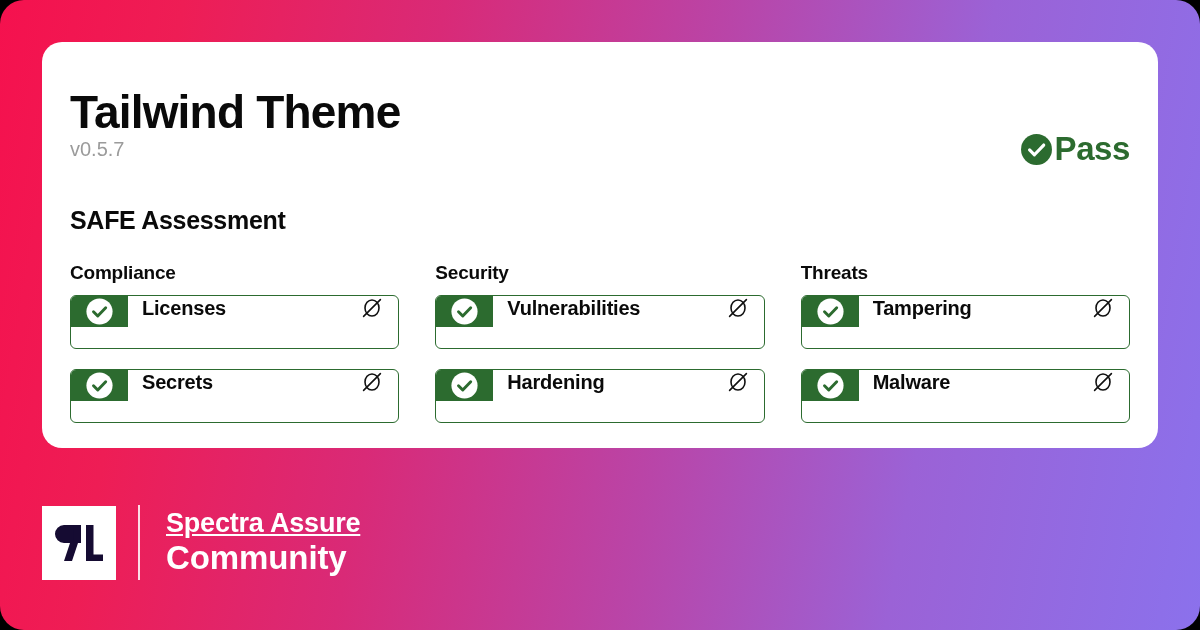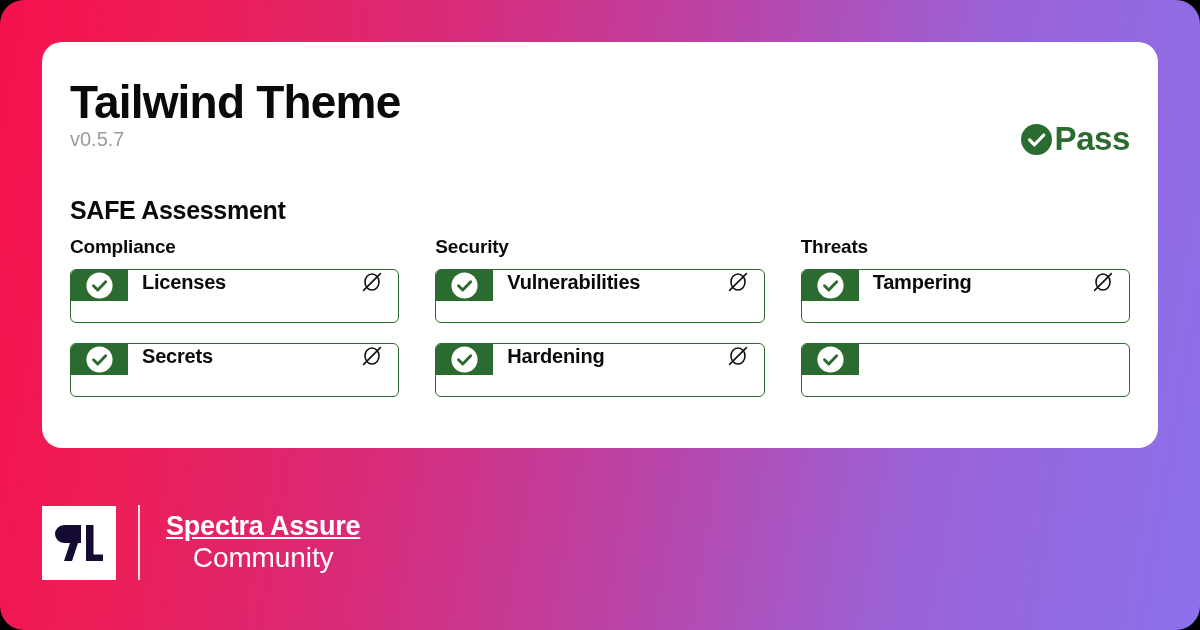--- a/index.html
+++ b/index.html
@@ -26,21 +26,21 @@
 
   
   #card {
     position: absolute;
     left: 42px;
     top: 42px;
     width: 1116px;
     height: 406px;
     background: #ffffff;
     border-radius: 20px;
-    padding: 36px 28px 0 28px;
+    padding: 46px 28px 0 28px;
   }
 
   .card-head {
     position: relative;
     height: 112px;
   }
 
   .title {
     font-size: 46px;
     font-weight: bold;
@@ -78,21 +78,21 @@
     font-weight: bold;
     color: #0a0a0a;
     letter-spacing: -0.3px;
     margin-top: 6px;
   }
 
   
   #columns {
     display: flex;
     gap: 36px;
-    margin-top: 11px;
+    margin-top: 27px;
   }
 
   .column { flex: 1 1 0; min-width: 0; }
 
   .column-head {
     font-size: 19px;
     font-weight: bold;
     color: #0a0a0a;
     margin-bottom: 11px;
     letter-spacing: -0.2px;
@@ -176,25 +176,24 @@
 
   .brand-name {
     font-size: 27px;
     font-weight: bold;
     letter-spacing: -0.2px;
     line-height: 1.16;
     text-decoration: underline;
   }
 
   .brand-tier {
-    font-size: 28px;
-    font-weight: normal;
+    font-size: 33px;
+    font-weight: bold;
     letter-spacing: -0.1px;
     line-height: 1.16;
-    text-align: center;
   }
 </style>
 </head>
 <body>
 
 <div id="banner">
 
   <div id="card">
 
     <div class="card-head">
@@ -329,20 +328,29 @@
 
         <div class="check-row">
           <div class="row-badge">
             <span>
               <svg viewBox="0 0 32 32" xmlns="http://www.w3.org/2000/svg" aria-hidden="true">
                 <circle cx="16" cy="16" r="13.5" fill="#ffffff"></circle>
                 <path d="M9.8 16.3l4.4 4.4 8.2-8.6" fill="none" stroke="#2C6B2F" stroke-width="3" stroke-linecap="round" stroke-linejoin="round"></path>
               </svg>
             </span>
           </div>
+          <div class="row-body">
+            <span class="row-label">Malware</span>
+            <span class="row-meta">
+              <svg viewBox="0 0 24 24" xmlns="http://www.w3.org/2000/svg" aria-hidden="true">
+                <ellipse cx="12" cy="12" rx="7" ry="8" fill="none" stroke="#111111" stroke-width="1.6"></ellipse>
+                <line x1="3.6" y1="20.4" x2="20.4" y2="3.6" stroke="#111111" stroke-width="1.6" stroke-linecap="round"></line>
+              </svg>
+            </span>
+          </div>
         </div>
       </div>
 
     </div>
   </div>
 
   <div id="footer">
     <div class="logo-mark">
       <svg viewBox="0 0 52 40" xmlns="http://www.w3.org/2000/svg" aria-hidden="true">
 

